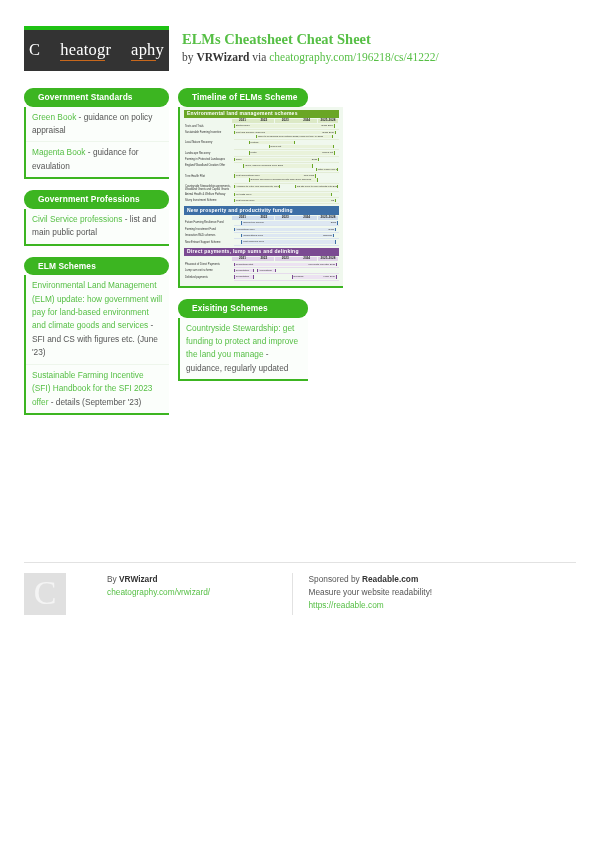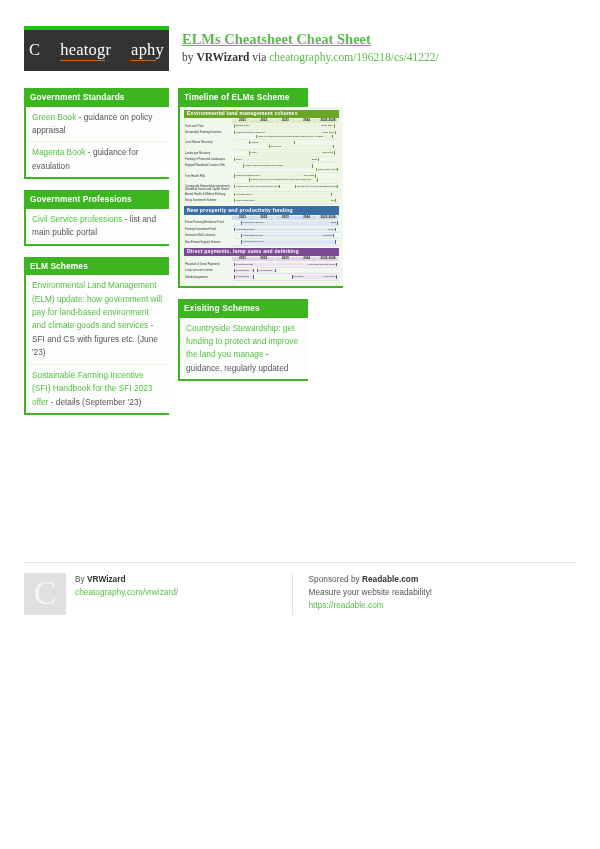--- a/index.html
+++ b/index.html
@@ -58,21 +58,20 @@
     margin-left: 13px;
     padding-top: 4px;
   }
   .cs-title {
     font-family: "Liberation Serif", serif;
     font-size: 14.5px;
     font-weight: bold;
     color: #56bf45;
     line-height: 1.25;
     margin: 0 0 2px 0;
-    text-decoration: underline;
   }
   .cs-byline {
     font-family: "Liberation Serif", serif;
     font-size: 11.5px;
     color: #444444;
     line-height: 1.3;
   }
   .cs-byline b { font-weight: bold; color: #333; }
   .cs-byline a {
     color: #56bf45;
@@ -91,23 +90,24 @@
   
   .card {
     margin-bottom: 11px;
     background: #ffffff;
   }
   .card-title {
     background: #3cb521;
     color: #ffffff;
     font-size: 8.4px;
     font-weight: bold;
-    padding: 4px 6px 4px 6px;
+    padding: 4px 6px 4px 14px;
     line-height: 1.25;
     letter-spacing: 0.1px;
+    border-radius: 9px;
   }
   .card-body {
     border-left: 2px solid #3cb521;
     border-bottom: 2px solid #3cb521;
     background: #fbfefb;
   }
   .entry {
     padding: 4px 6px 4px 6px;
     font-size: 8.3px;
     line-height: 1.62;
@@ -214,20 +214,21 @@
     border-top: 1px solid #e2e2e2;
     padding-top: 10px;
     font-size: 8.3px;
     line-height: 1.55;
     color: #555555;
   }
   .foot-col {
     flex: 1 1 0;
     padding-right: 14px;
     display: flex;
+    gap: 32px;
   }
   .foot-col + .foot-col {
     border-left: 1px solid #e2e2e2;
     padding-left: 16px;
   }
   .cg-mark {
     width: 42px;
     height: 42px;
     flex: 0 0 42px;
     background: #e0e0e0;

